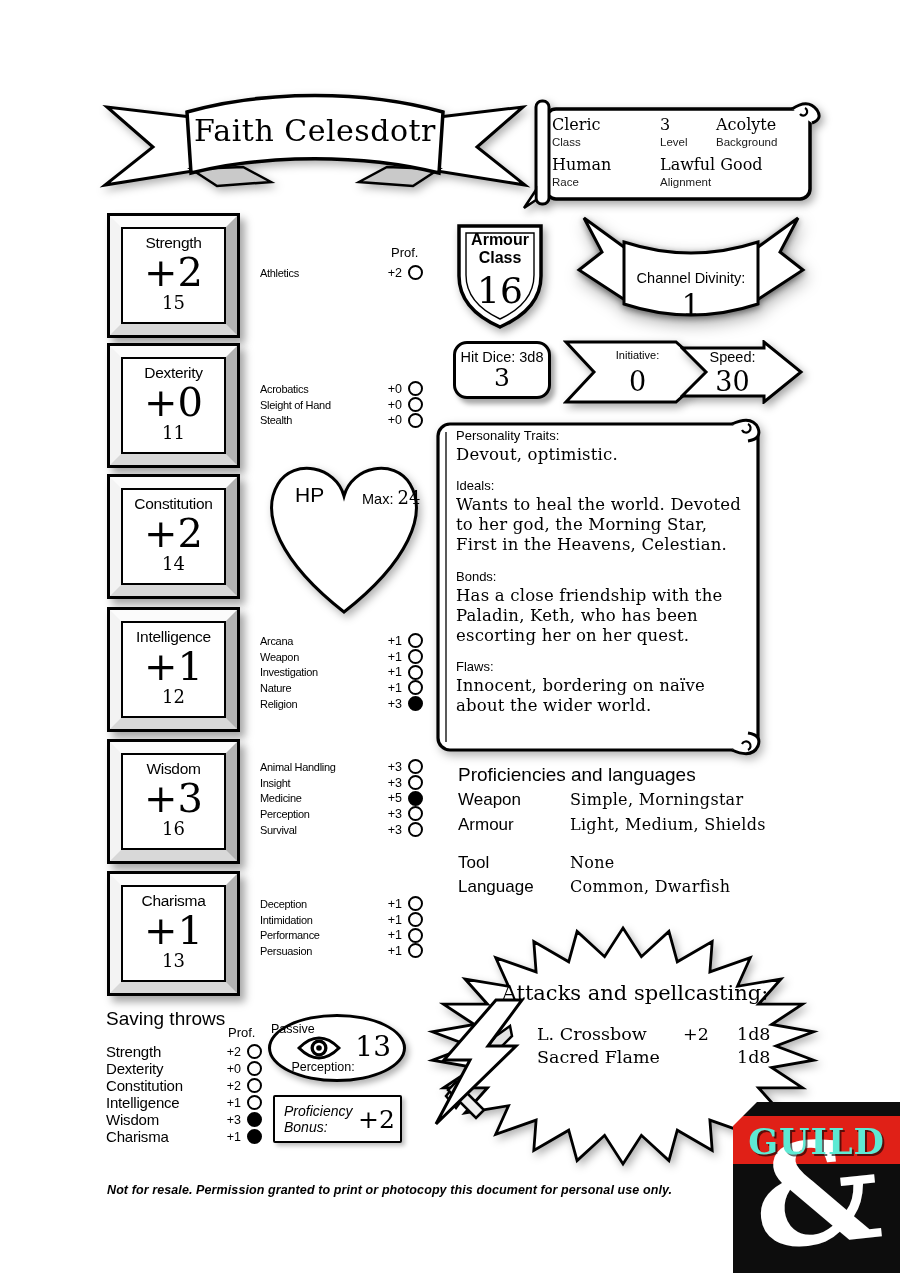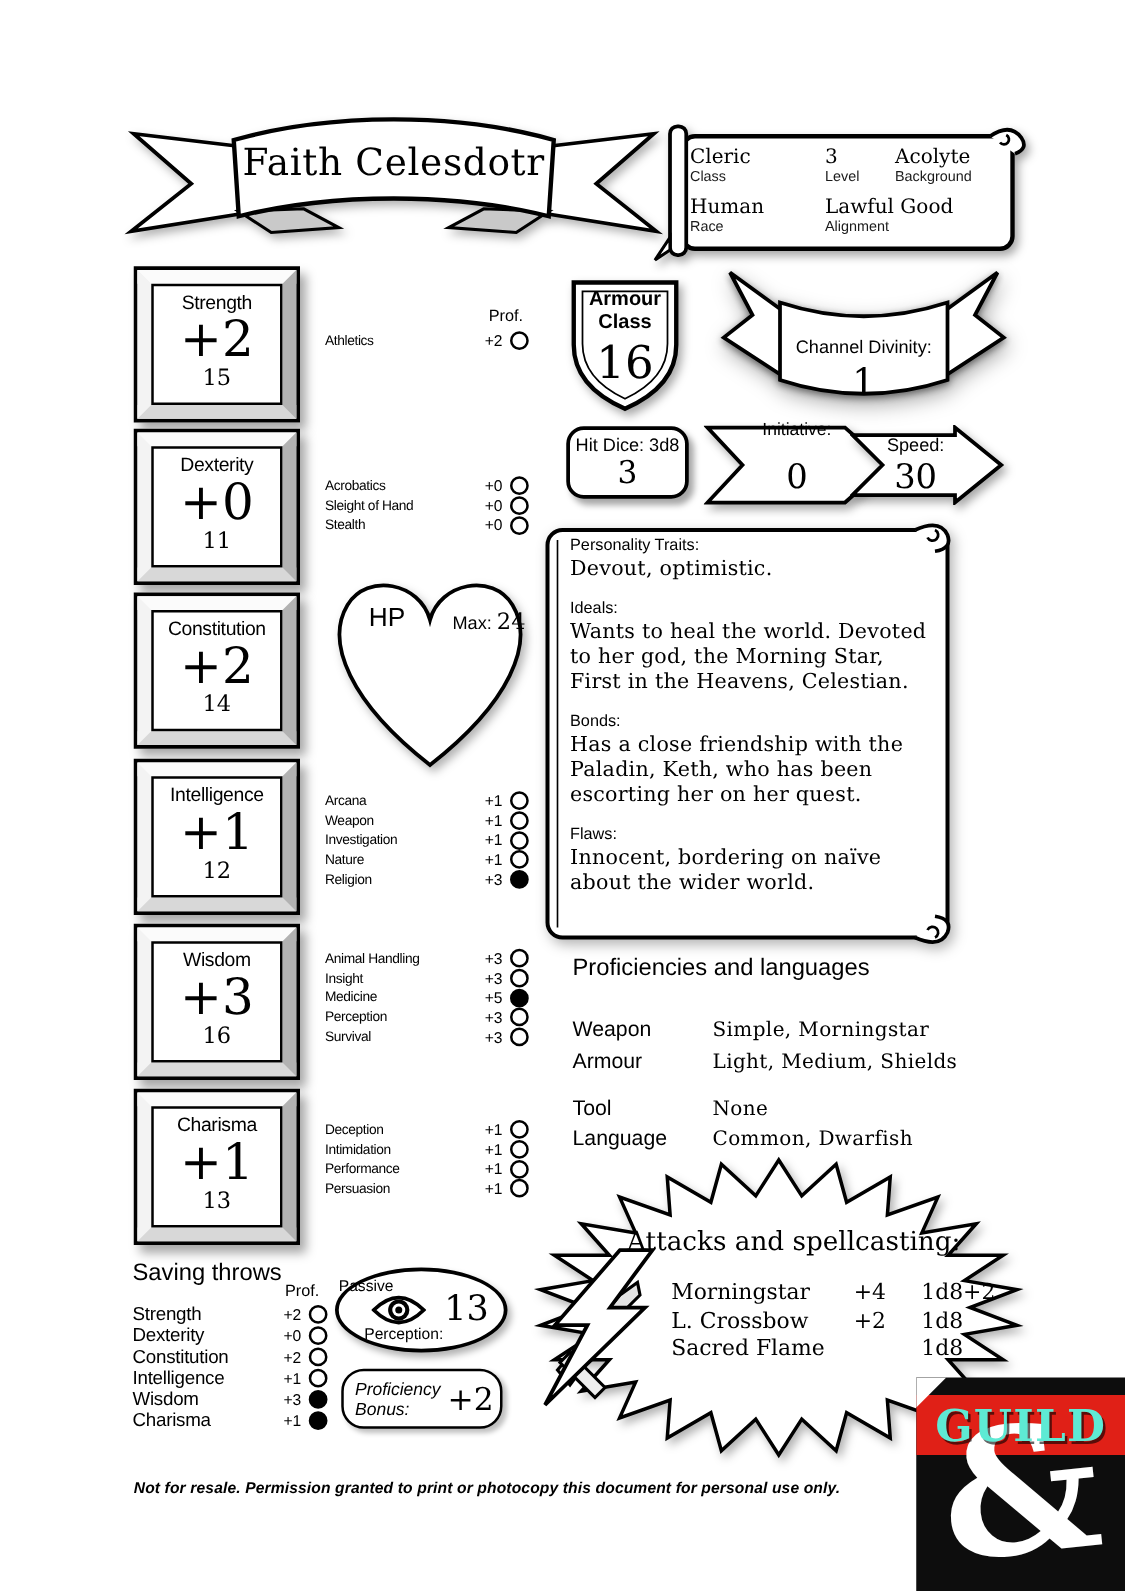--- a/index.html
+++ b/index.html
@@ -50,42 +50,42 @@
   #cd-label{left:596px;top:270px;width:190px;text-align:center;font-size:14.5px;}
   #cd-value{left:596px;top:288px;width:190px;text-align:center;font-size:29px;}
 
   
   #hitdice-box{left:453px;top:341px;width:98px;height:58px;border:3px solid #000;
     border-radius:14px;box-sizing:border-box;background:#fff;text-align:center;
     box-shadow:4px 5px 5px rgba(0,0,0,.35);}
   #hitdice-label{font-size:14.5px;margin-top:5px;}
   #hitdice-value{font-size:25px;line-height:1;}
   #init-svg{left:563px;top:340px;filter:drop-shadow(3px 4px 4px rgba(0,0,0,.35));}
-  #init-label{left:590px;top:335px;width:95px;text-align:center;font-size:14px;}
+  #init-label{left:590px;top:349px;width:95px;text-align:center;font-size:11px;}
   #init-value{left:590px;top:366px;width:95px;text-align:center;font-size:27px;}
   #speed-svg{left:680px;top:340px;filter:drop-shadow(3px 4px 4px rgba(0,0,0,.35));}
   #speed-label{left:690px;top:349px;width:85px;text-align:center;font-size:14.5px;}
   #speed-value{left:690px;top:366px;width:85px;text-align:center;font-size:27px;}
 
   
   #heart-svg{left:256px;top:452px;filter:drop-shadow(3px 4px 4px rgba(0,0,0,.3));}
   #hp-label{left:295px;top:483px;font-size:21px;}
   #hp-max{left:362px;top:487px;font-size:14.5px;}
   #hp-max .serif{font-size:18px;}
 
   
   #pers-svg{left:432px;top:412px;filter:drop-shadow(3px 4px 5px rgba(0,0,0,.3));}
   #pers-content{left:456px;top:428px;width:296px;}
   .p-label{font-size:13px;margin-bottom:2px;}
   .p-body{font-family:"DejaVu Serif",serif;font-size:16.5px;line-height:1.22;
     letter-spacing:.2px;margin-bottom:13px;}
 
   
   #prof-block{left:458px;top:764px;width:335px;}
-  #prof-title{font-size:19px;margin-bottom:28px;}
+  #prof-title{font-size:19px;margin-bottom:4px;}
   .prof-row{display:flex;margin-bottom:4.5px;}
   .prof-row .pl{width:112px;font-size:17px;}
   .prof-row .pv{font-family:"DejaVu Serif",serif;font-size:16px;letter-spacing:.3px;}
   .prof-row.tool{margin-top:18px;}
 
   
   #burst-svg{left:425px;top:922px;filter:drop-shadow(3px 4px 4px rgba(0,0,0,.3));}
   #atk-title{left:455px;top:981px;width:360px;text-align:center;font-size:21px;}
   #atk-rows{left:537px;top:1024px;width:260px;}
   .atk-row{display:flex;height:22.5px;font-family:"DejaVu Serif",serif;font-size:17.5px;}
@@ -104,21 +104,21 @@
   
   #pp-oval{left:268px;top:1014px;width:138px;height:68px;border:3.5px solid #000;
     border-radius:50%;box-sizing:border-box;background:#fff;box-shadow:3px 4px 6px rgba(0,0,0,.3);}
   #pp-top{left:0;top:5px;width:100px;text-align:left;font-size:12.5px;position:absolute;}
   #pp-bottom{left:4px;top:43px;width:96px;text-align:center;font-size:12.5px;position:absolute;}
   #pp-value{right:12px;top:13px;font-size:28px;position:absolute;}
   #eye-svg{position:absolute;left:26px;top:18px;}
 
   
   #pb-box{left:273px;top:1095px;width:129px;height:48px;border:2.5px solid #000;
-    border-radius:18px;box-sizing:border-box;background:#fff;display:flex;align-items:center;
+    border-radius:2px;box-sizing:border-box;background:#fff;display:flex;align-items:center;
     box-shadow:3px 3px 4px rgba(0,0,0,.25);}
   #pb-label{font-style:italic;font-size:14px;line-height:1.15;margin-left:9px;width:74px;}
   #pb-value{font-size:25px;}
 
   
   #footer-note{left:107px;top:1183px;font-style:italic;font-weight:600;font-size:12.5px;
     letter-spacing:.1px;}
 
   
   #logo{left:733px;top:1102px;width:167px;height:171px;background:#0d0d0d;overflow:hidden;}
@@ -408,25 +408,20 @@
   <polygon id="starburst" points="198.0,6.0 216.4,34.7 243.9,9.4 252.3,39.8 287.2,19.5 284.9,49.9 325.3,35.7 312.5,64.3 356.0,57.0 333.5,82.2 377.5,82.2 346.6,102.5 388.6,109.8 351.0,124.0 388.6,138.2 346.6,145.5 377.5,165.8 333.5,165.8 356.0,191.0 312.5,183.7 325.3,212.3 284.9,198.1 287.2,228.5 252.3,208.2 243.9,238.6 216.4,213.3 198.0,242.0 179.6,213.3 152.1,238.6 143.7,208.2 108.8,228.5 111.1,198.1 70.7,212.3 83.5,183.7 40.0,191.0 62.5,165.8 18.5,165.8 49.4,145.5 7.4,138.2 45.0,124.0 7.4,109.8 49.4,102.5 18.5,82.2 62.5,82.2 40.0,57.0 83.5,64.3 70.7,35.7 111.1,49.9 108.8,19.5 143.7,39.8 152.1,9.4 179.6,34.7" fill="#fff" stroke="#000" stroke-width="2.8"></polygon>
 </svg>
 <svg id="bolt-svg" class="abs" width="110" height="130" viewBox="0 0 110 130">
   <polygon points="16,98 66,38 80,28 82,38 72,48 26,110" fill="#e3e3e3" stroke="#000" stroke-width="2.5"></polygon>
   <polygon points="26,84 54,112 46,120 18,92" fill="#eee" stroke="#000" stroke-width="2.5"></polygon>
   <path d="M 66,2 L 14,62 L 40,62 L 6,126 L 86,48 L 58,48 L 92,2 Z" fill="#fff" stroke="#000" stroke-width="3"></path>
 </svg>
 <div id="atk-title" class="abs serif">Attacks and spellcasting:</div>
 <div id="atk-rows" class="abs">
   <div class="atk-row">
-    <span class="atk-name">Morningstar</span>
-    <span class="atk-bonus">+4</span>
-    <span class="atk-dmg">1d8+2</span>
-  </div>
-  <div class="atk-row">
     <span class="atk-name">L. Crossbow</span>
     <span class="atk-bonus">+2</span>
     <span class="atk-dmg">1d8</span>
   </div>
   <div class="atk-row">
     <span class="atk-name">Sacred Flame</span>
     <span class="atk-bonus"></span>
     <span class="atk-dmg">1d8</span>
   </div>
 </div>

